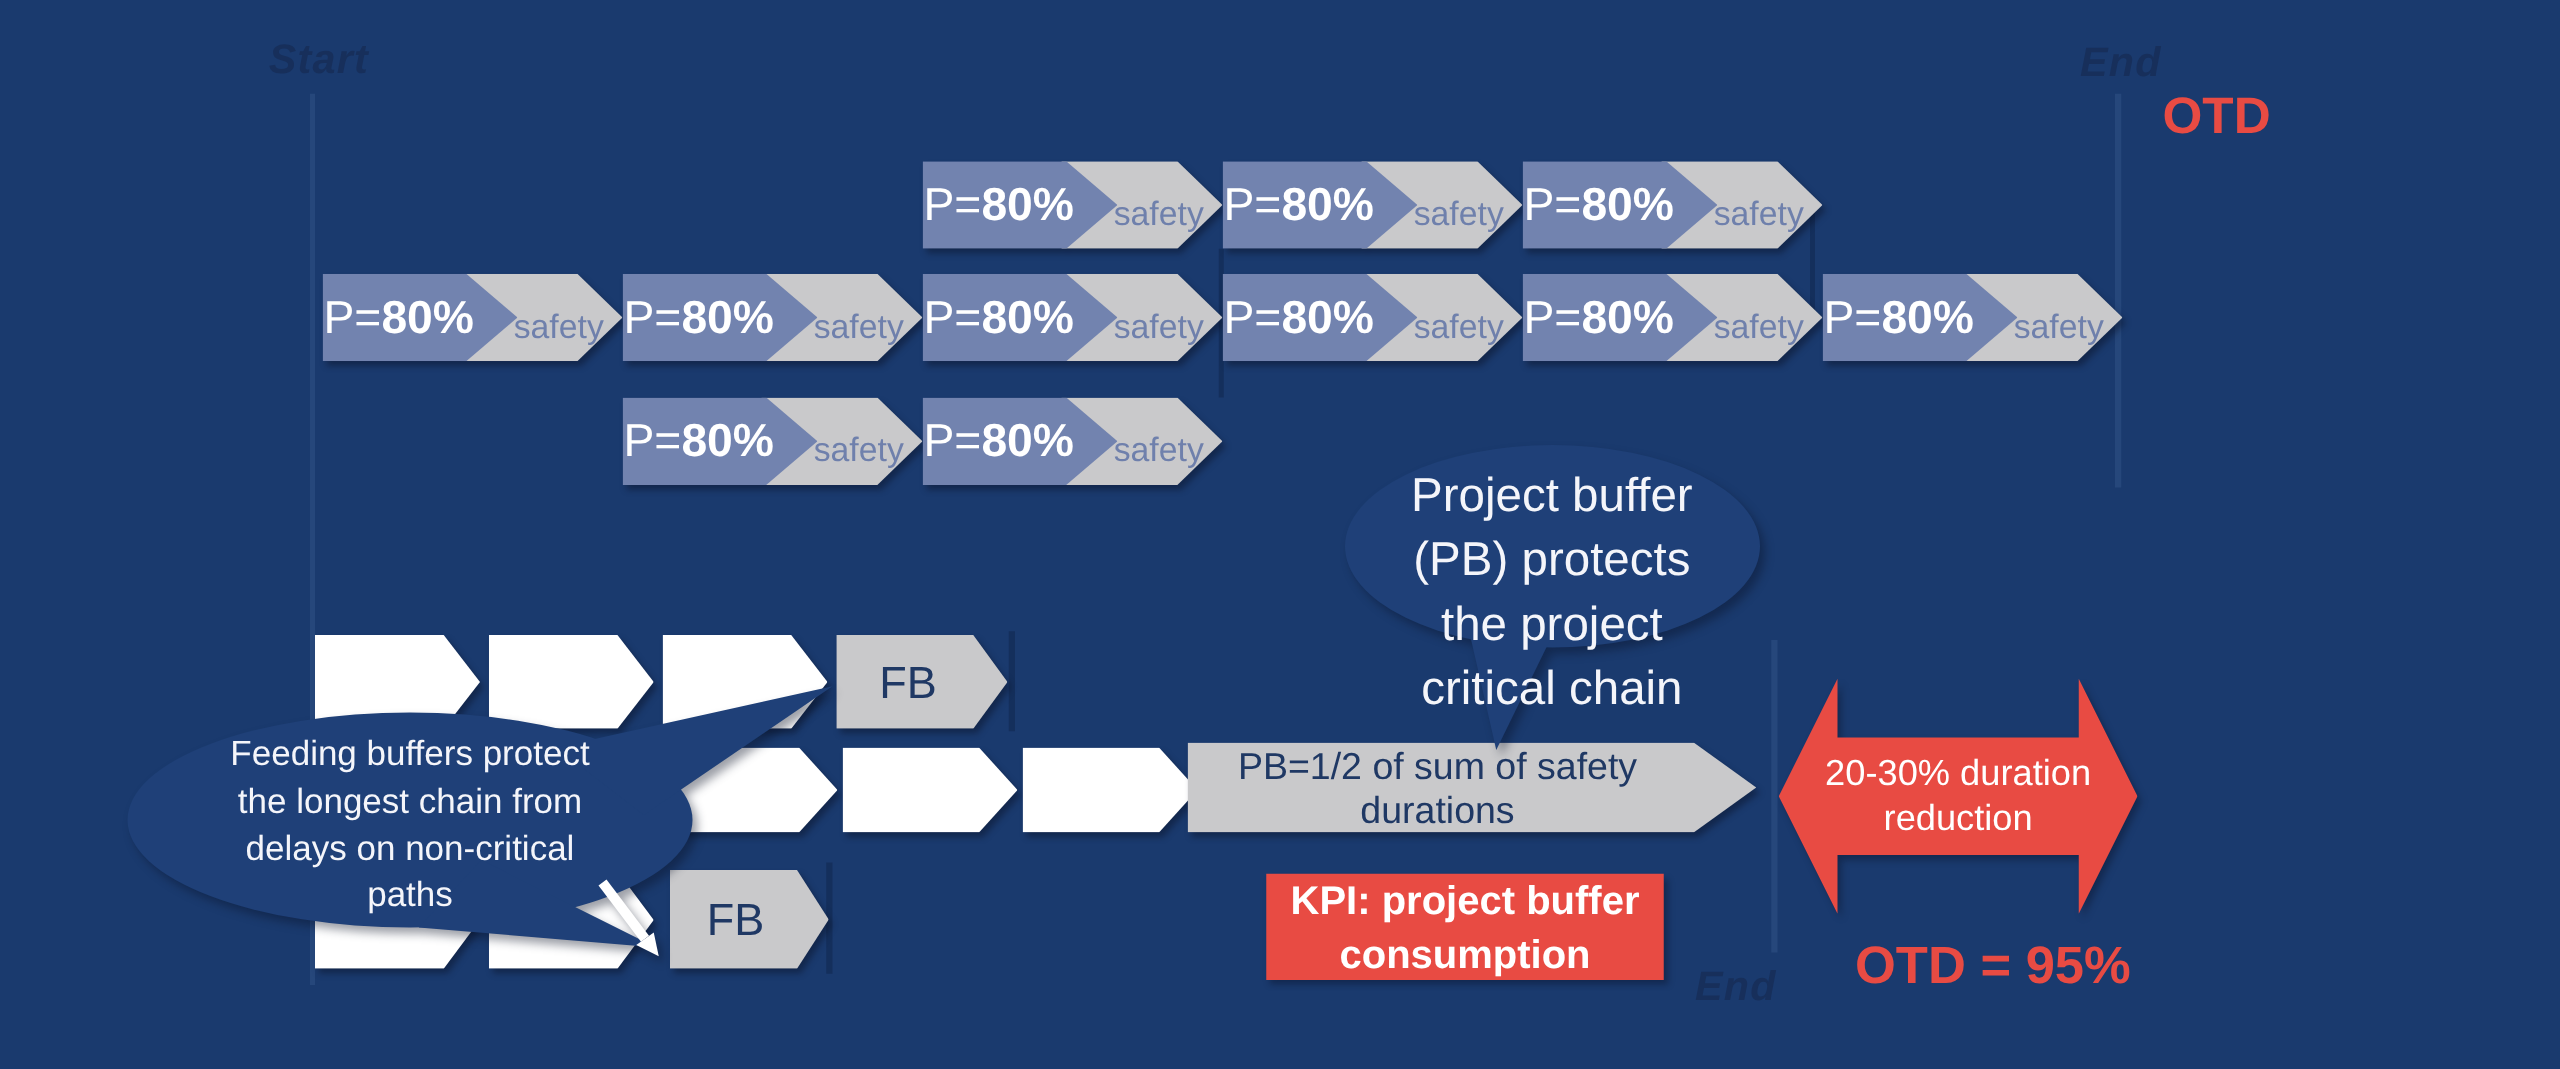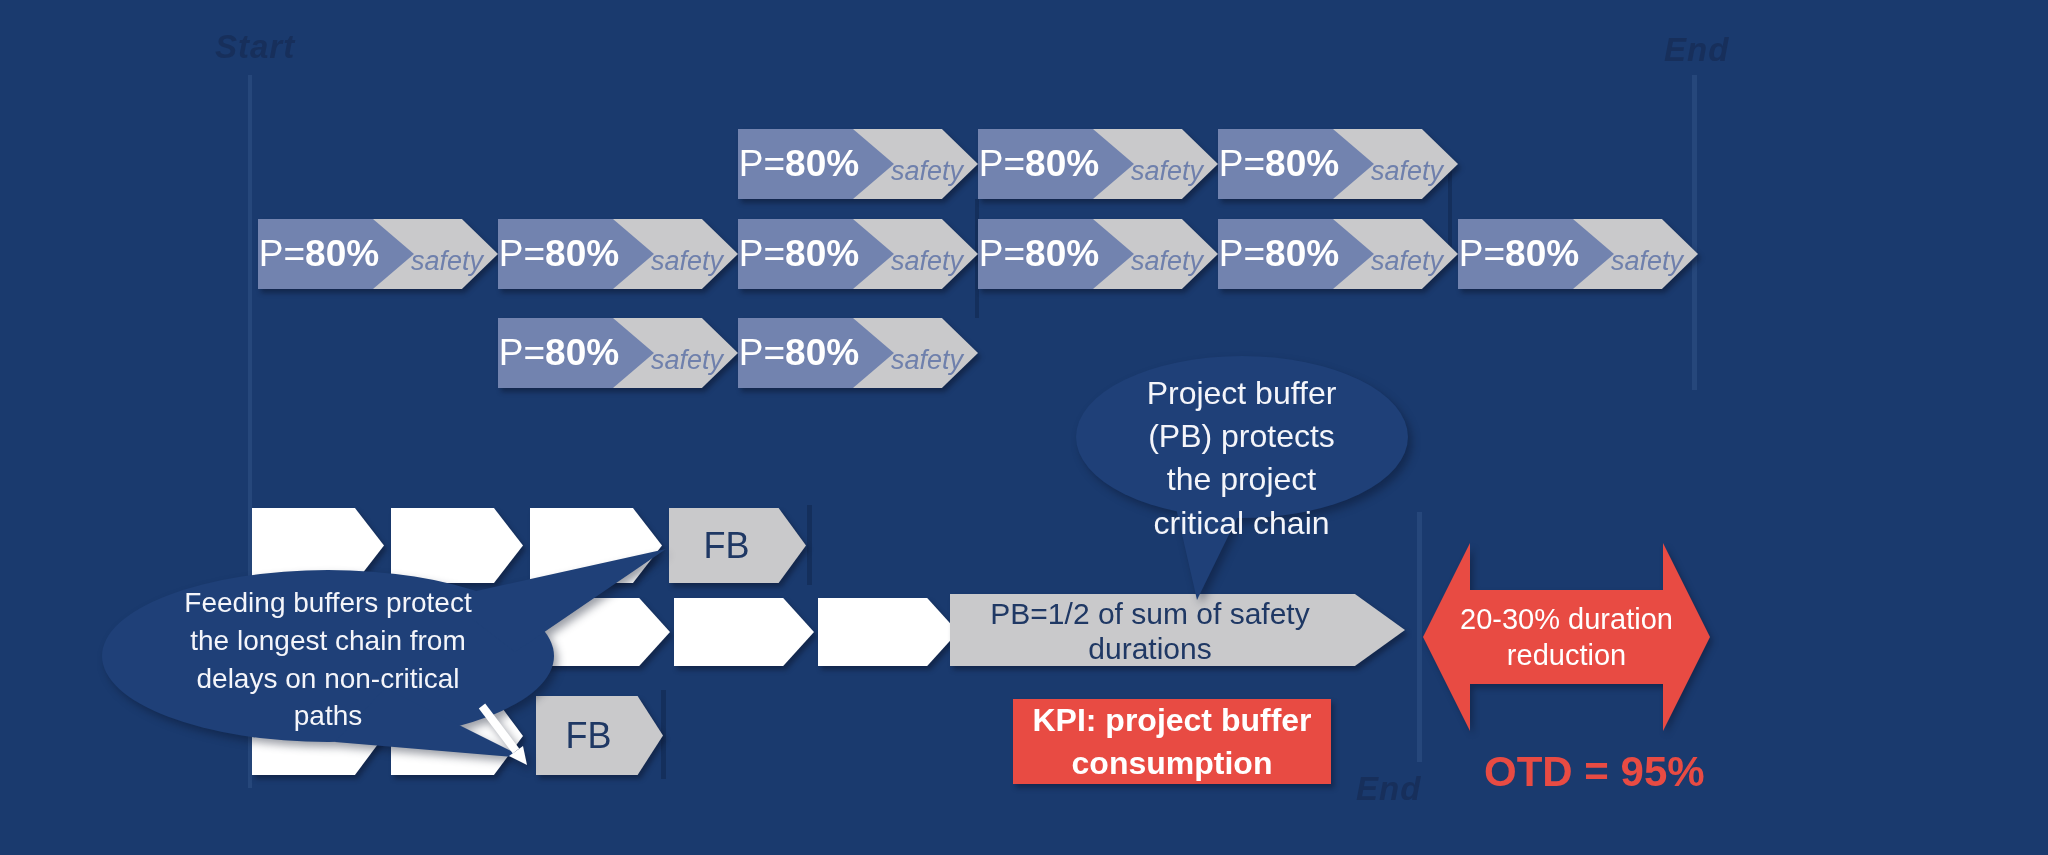--- a/index.html
+++ b/index.html
@@ -42,21 +42,21 @@
   }
   .task-p{
     position:absolute;left:0;top:0;width:122px;height:70px;
     display:flex;align-items:center;justify-content:center;
     color:#fff;font-size:37px;font-weight:400;white-space:nowrap;
   }
   .task-p b{font-weight:700;}
   .task-safety{
     position:absolute;left:146px;top:0;width:86px;height:84px;
     display:flex;align-items:center;justify-content:center;
-    color:var(--safety-text);font-style:italic;font-size:27px;
+    color:var(--safety-text);font-size:27px;
   }
   
   .chain{position:absolute;left:0;top:0;}
   .warrow-wrap{position:absolute;filter:drop-shadow(3px 4px 2.5px rgba(8,16,36,.45));}
   .warrow{width:100%;height:100%;background:#fff;
     clip-path:polygon(0 0,78% 0,100% 50%,78% 100%,0 100%);}
   .shadow-wrap{position:absolute;filter:drop-shadow(3px 4px 2.5px rgba(8,16,36,.45));}
   .fb-shape{
     width:100%;height:100%;background:var(--gray);
     clip-path:polygon(0 0,80% 0,100% 50%,80% 100%,0 100%);
@@ -178,20 +178,21 @@
     </div>
     <div class="task-unit" style="left: 738px; top: 318px;">
       <div class="task-gray"></div>
       <div class="task-blue"></div>
       <span class="task-p">P=<b>80%</b></span>
       <span class="task-safety">safety</span>
     </div>
   </div>
 
 <div class="otd-before" style="left:1730px;top:70px;">
+  <div>OTD</div>
 </div>
 
 <div class="chain">
     <div class="warrow-wrap" style="left: 252px; top: 508px; width: 132px; height: 75px;">
       <div class="warrow"></div>
     </div>
     <div class="warrow-wrap" style="left: 391px; top: 508px; width: 132px; height: 75px;">
       <div class="warrow"></div>
     </div>
     <div class="warrow-wrap" style="left: 530px; top: 508px; width: 132px; height: 75px;">
@@ -242,21 +243,21 @@
   <polygon points="290,148 430,218 240,202" fill="var(--bubble)"></polygon>
   <line x1="387" y1="166" x2="421" y2="211" stroke="#ffffff" stroke-width="8"></line>
   <polygon points="432,225 414,216 428,206" fill="#ffffff"></polygon>
 </svg>
 <div class="bubble-text" style="left:163px;top:584px;width:330px;">Feeding buffers protect the longest chain from delays on non-critical paths</div>
 
 <svg class="bubble-svg" style="left:1070px;top:350px;" width="350" height="255" viewBox="0 0 350 255">
   <ellipse cx="172" cy="87" rx="166" ry="81" fill="var(--bubble)"></ellipse>
   <polygon points="106,158 172,158 127,250" fill="var(--bubble)"></polygon>
 </svg>
-<div class="bubble-text" style="left:1124px;top:372px;width:235px;font-size:32px;">Project buffer (PB) protects the project critical chain</div>
+<div class="bubble-text" style="left:1124px;top:372px;width:235px;font-size:38px;">Project buffer (PB) protects the project critical chain</div>
 
 <div class="kpi-box" style="left:1013px;top:699px;width:318px;height:85px;">
   <div class="kpi-text">KPI: project buffer consumption</div>
 </div>
 
 <svg class="red-arrow-svg" style="left:1423px;top:543px;" width="287" height="188" viewBox="0 0 287 188">
   <polygon fill="var(--red)" points="0,94 47,0 47,47 240,47 240,0 287,94 240,188 240,141 47,141 47,188"></polygon>
 </svg>
 <div class="red-arrow-text" style="left:1423px;top:543px;width:287px;height:188px;">
   <div>20-30% duration</div>

